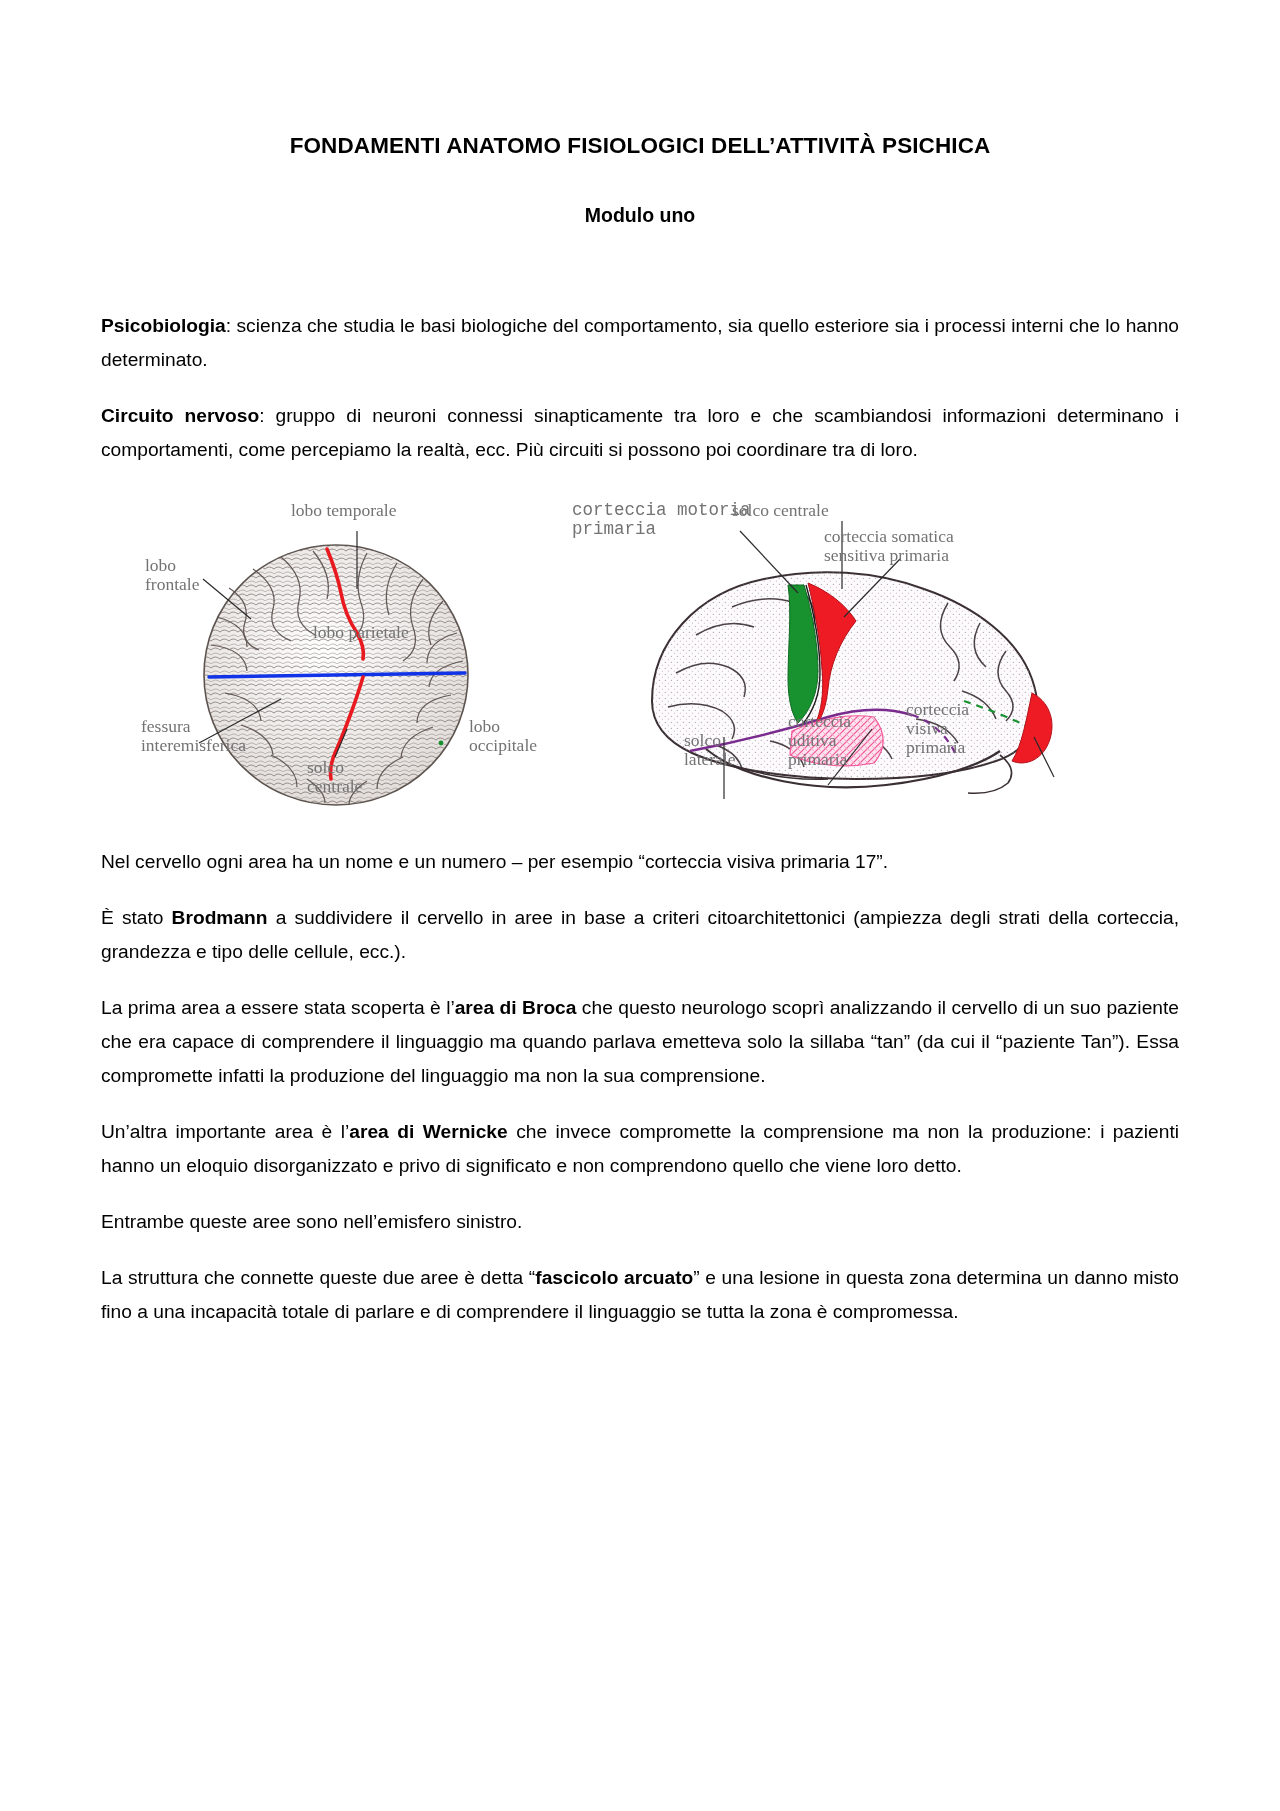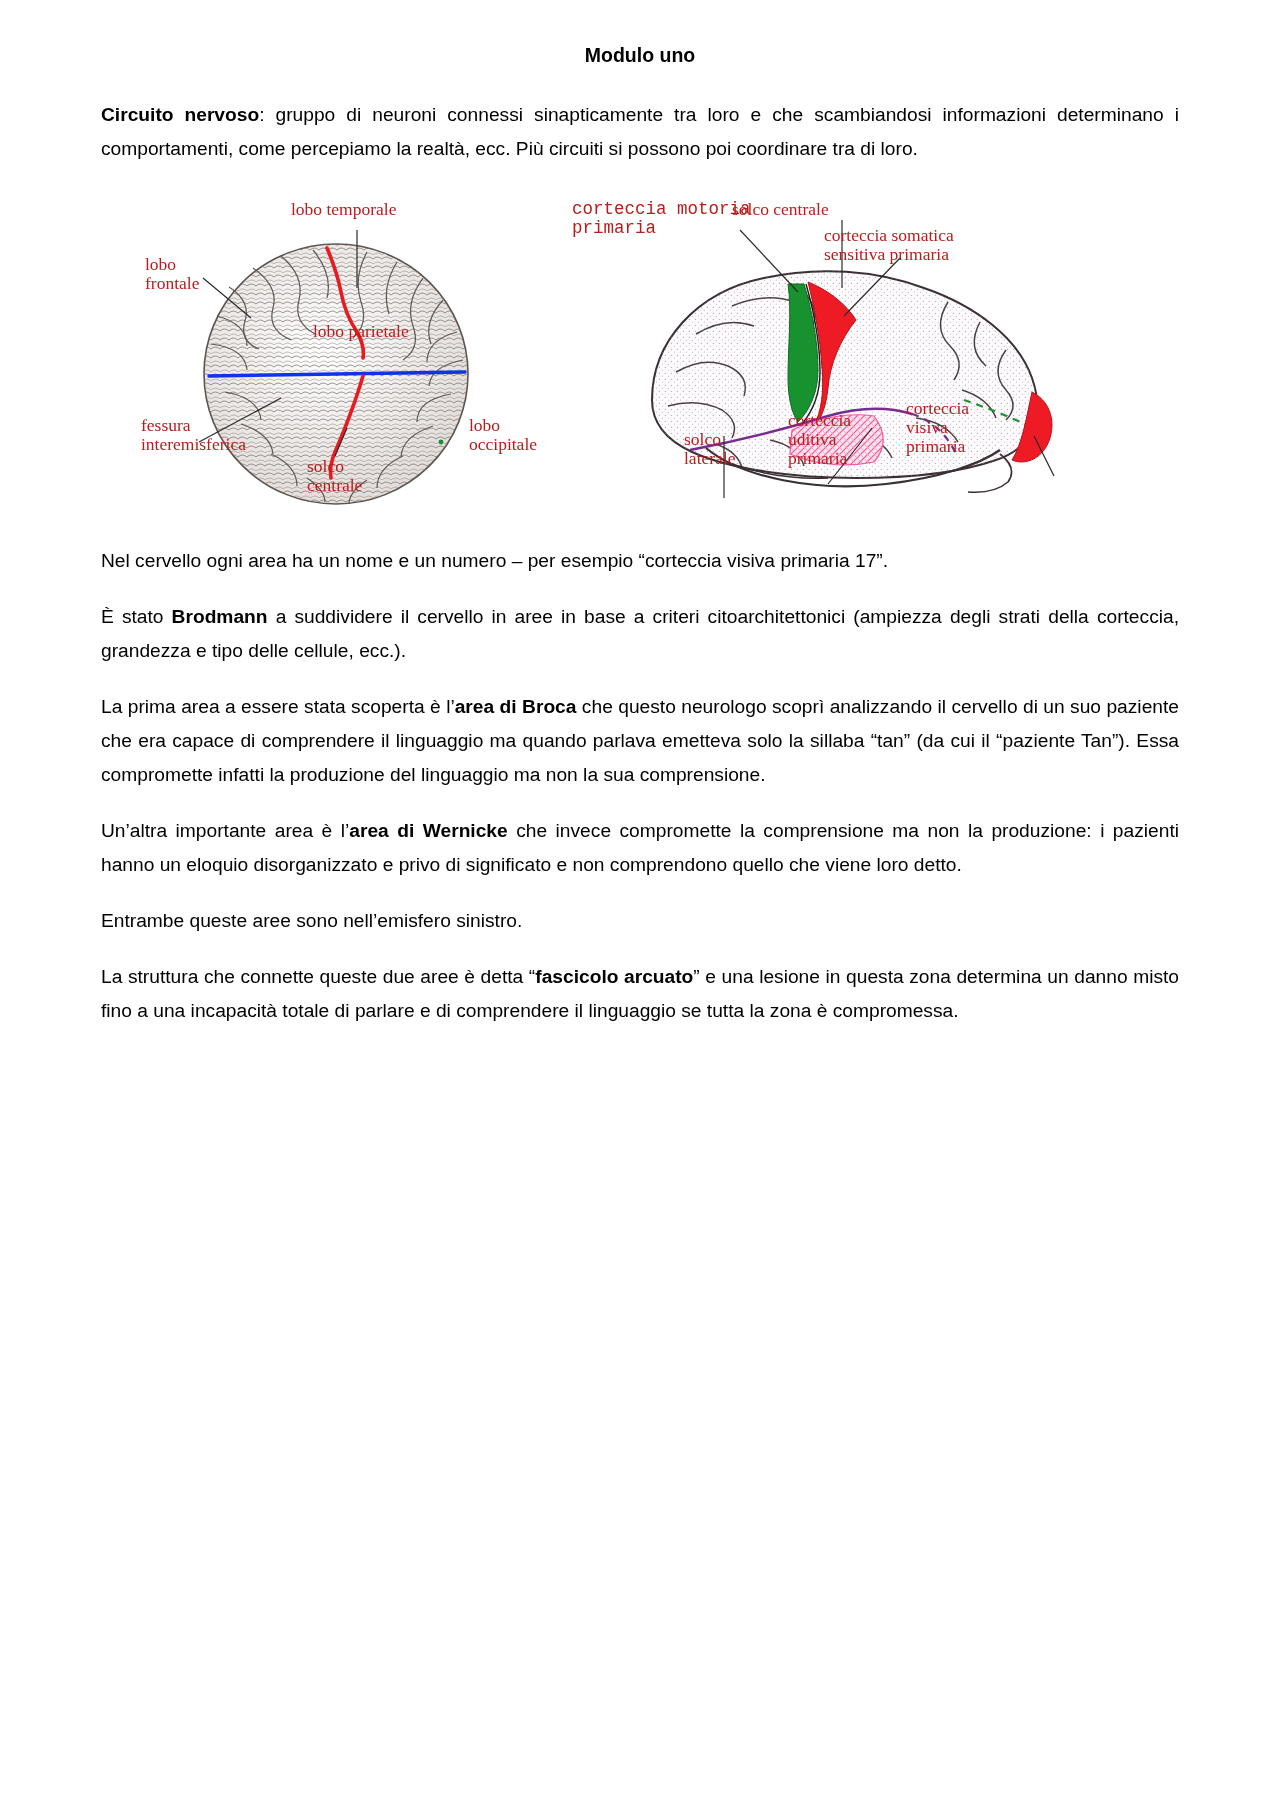--- a/index.html
+++ b/index.html
@@ -82,35 +82,37 @@
   .fig-left  { left: 20px;  width: 470px; }
   .fig-right { left: 455px; width: 625px; }
 
   .fig svg { display: block; }
 
   .anat-label {
     font-family: "Liberation Serif", serif;
     font-size: 17.5px;
     line-height: 19px;
     position: absolute;
-    color: #b91c1c;
+    color: #737373;
     white-space: pre-line;
   }
   .anat-label.ctr { text-align: center; }
 </style>
 </head>
 <body>
 
 <div class="page">
   <div class="content">
 
+    <h1 class="doc-title">FONDAMENTI ANATOMO FISIOLOGICI DELL’ATTIVITÀ PSICHICA</h1>
 
     <h2 class="doc-subtitle">Modulo uno</h2>
 
 
+    <p class="para first-para"><b>Psicobiologia</b><span>: scienza che studia le basi biologiche del comportamento, sia quello esteriore sia i processi interni che lo hanno determinato.</span></p>
 
     <p class="para"><b>Circuito nervoso</b><span>: gruppo di neuroni connessi sinapticamente tra loro e che scambiandosi informazioni determinano i comportamenti, come percepiamo la realtà, ecc. Più circuiti si possono poi coordinare tra di loro.</span></p>
 
     <div class="figure-row">
 
       <div class="fig fig-left">
         <svg width="470" height="330" viewBox="0 0 470 330">
           <defs>
             <pattern id="gyri" width="9" height="9" patternUnits="userSpaceOnUse">
               <path d="M0 4 Q4 0 9 4" stroke="#6d625d" stroke-width="0.9" fill="none"></path>

